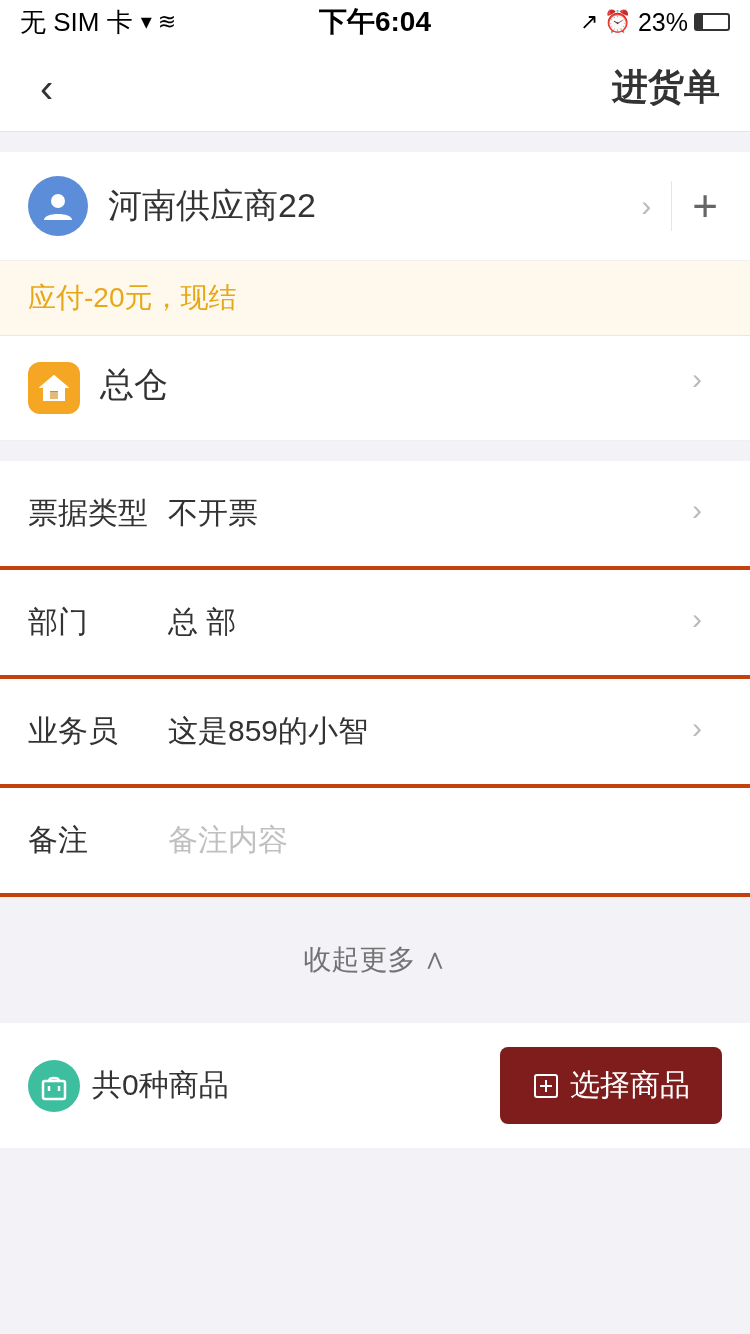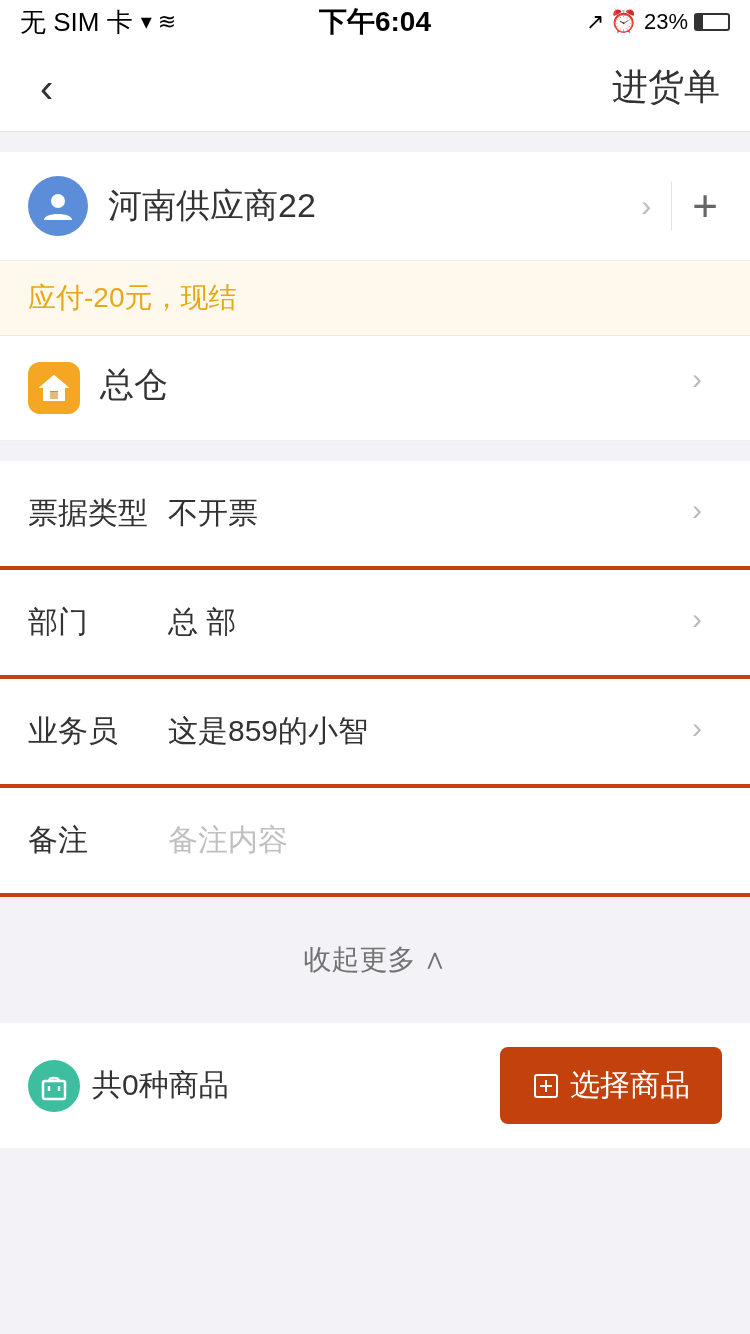--- a/index.html
+++ b/index.html
@@ -57,21 +57,21 @@
     }
     .nav-back {
       font-size: 40px;
       color: #333;
       cursor: pointer;
       line-height: 1;
       padding: 10px;
     }
     .nav-title {
       font-size: 36px;
-      font-weight: 400;
+      font-weight: 700;
       color: #333;
     }
     .nav-right-btn {
       font-size: 30px;
       color: #333;
       cursor: pointer;
     }
 
     
     .section-gap {
@@ -235,21 +235,21 @@
     }
     .product-icon svg {
       width: 30px;
       height: 30px;
     }
     .product-count-text {
       font-size: 30px;
       color: #333;
     }
     .select-product-btn {
-      background: #c2410c;
+      background: #7f1d1d;
       color: #fff;
       border: none;
       border-radius: 8px;
       padding: 18px 32px;
       font-size: 30px;
       display: flex;
       align-items: center;
       gap: 10px;
       cursor: pointer;
     }
@@ -268,21 +268,21 @@
 
 <div class="status-bar">
   <div class="status-left">
     <span>无 SIM 卡</span>
     <span class="wifi-icon">▾ ≋</span>
   </div>
   <div class="status-center" style="font-size:28px;font-weight:600;">下午6:04</div>
   <div class="status-right">
     <span style="font-size:22px;">↗</span>
     <span style="font-size:22px;">⏰</span>
-    <span style="font-size:22px;">23%</span>
+    <span style="font-size:25px;">23%</span>
     <span style="display:inline-block;width:36px;height:18px;border:2px solid #333;border-radius:3px;background:linear-gradient(to right,#333 23%,transparent 23%);position:relative;vertical-align:middle;"></span>
   </div>
 </div>
 
 <div class="nav-bar">
   <span class="nav-back">‹</span>
   <span class="nav-title">进货单</span>
 </div>
 
 <div class="section-gap"></div>

